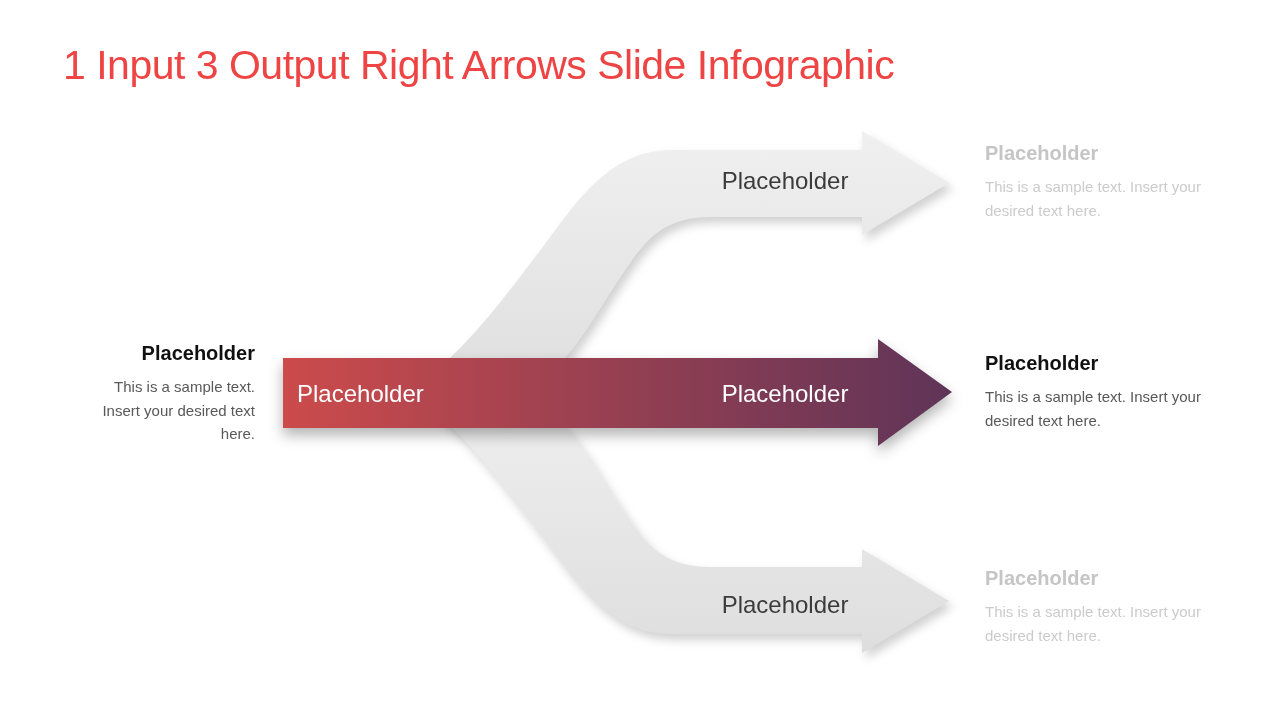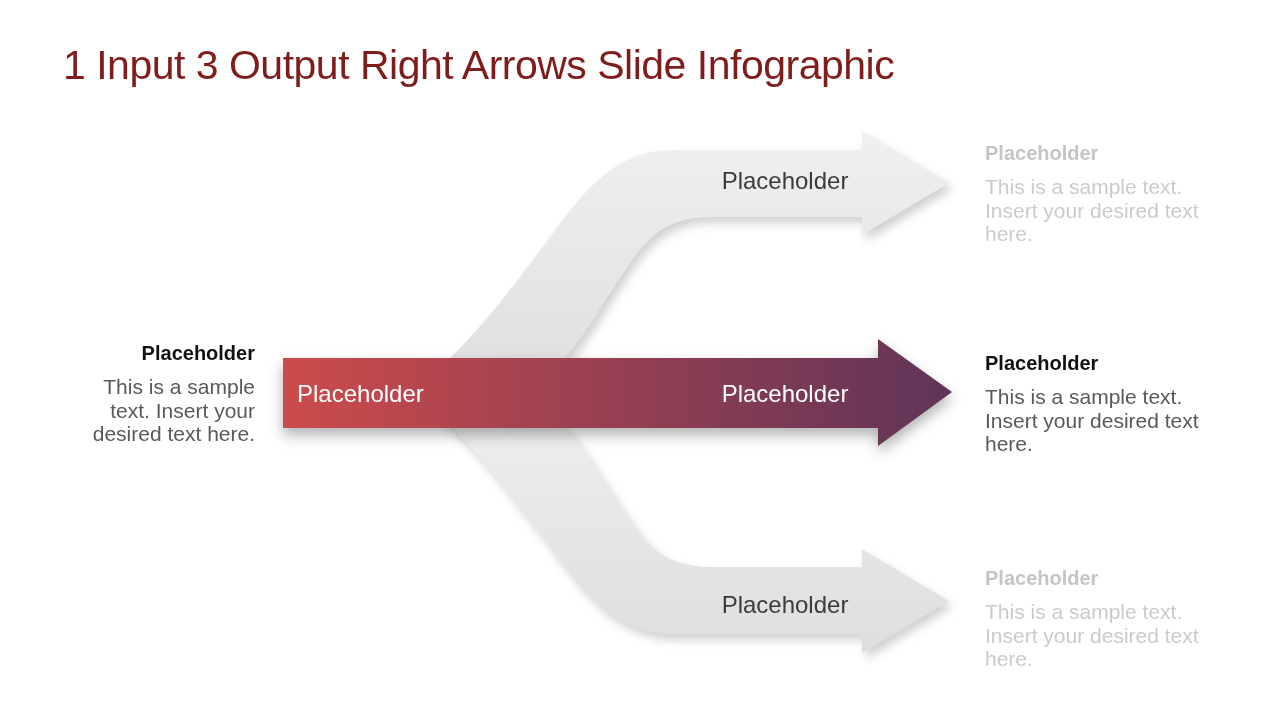--- a/index.html
+++ b/index.html
@@ -1,30 +1,30 @@
 <!DOCTYPE html>
 <html><head>
 <meta charset="utf-8">
 <style>
   html,body{margin:0;padding:0;}
   body{font-family:"Liberation Sans","DejaVu Sans",sans-serif;background:#ffffff;}
   .slide{position:relative;width:1280px;height:720px;background:#ffffff;overflow:hidden;}
-  .title{position:absolute;left:63px;top:40px;font-size:41px;line-height:50px;color:#7f1d1d;
+  .title{position:absolute;left:63px;top:40px;font-size:41px;line-height:50px;color:#ef4444;
          letter-spacing:-0.5px;white-space:nowrap;}
   .arrow-layer{position:absolute;left:0;top:0;width:1280px;height:720px;}
   .gray-arrow{filter:drop-shadow(4px 6px 5px rgba(0,0,0,0.18));}
   .main-arrow{filter:drop-shadow(0px 7px 7px rgba(0,0,0,0.30));}
   .arrow-label{position:absolute;font-size:24px;line-height:30px;}
   .label-gray{color:#3b3b3b;left:655px;width:260px;text-align:center;}
   .label-white{color:#ffffff;}
   .label-main-start{left:297px;top:379px;}
   .label-main-end{left:655px;width:260px;text-align:center;top:379px;}
   .text-block{position:absolute;}
   .text-block .heading{font-size:20px;line-height:26px;font-weight:bold;color:#111111;}
-  .text-block .body{font-size:21px;line-height:23.5px;color:#595959;margin-top:9px;}
+  .text-block .body{font-size:15px;line-height:23.5px;color:#595959;margin-top:9px;}
   .block-input{left:83px;top:340px;width:172px;text-align:right;}
   .block-output{left:985px;width:228px;text-align:left;}
   .block-output-top{top:140px;}
   .block-output-middle{top:350px;}
   .block-output-bottom{top:565px;}
   .muted .heading{color:#c5c5c5;}
   .muted .body{color:#cbcbcb;}
 </style>
 </head>
 <body>

